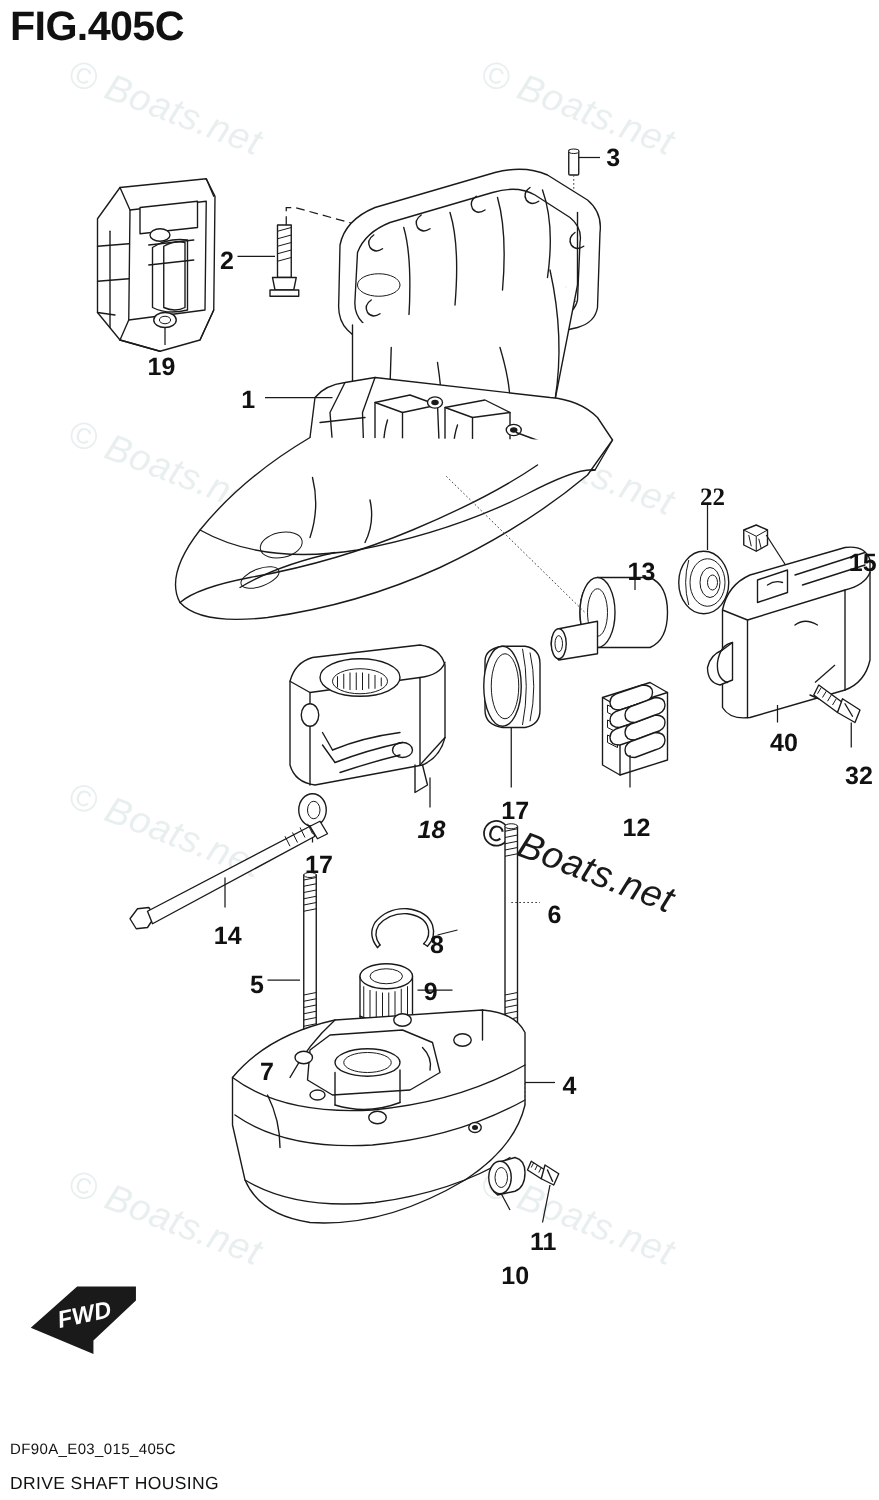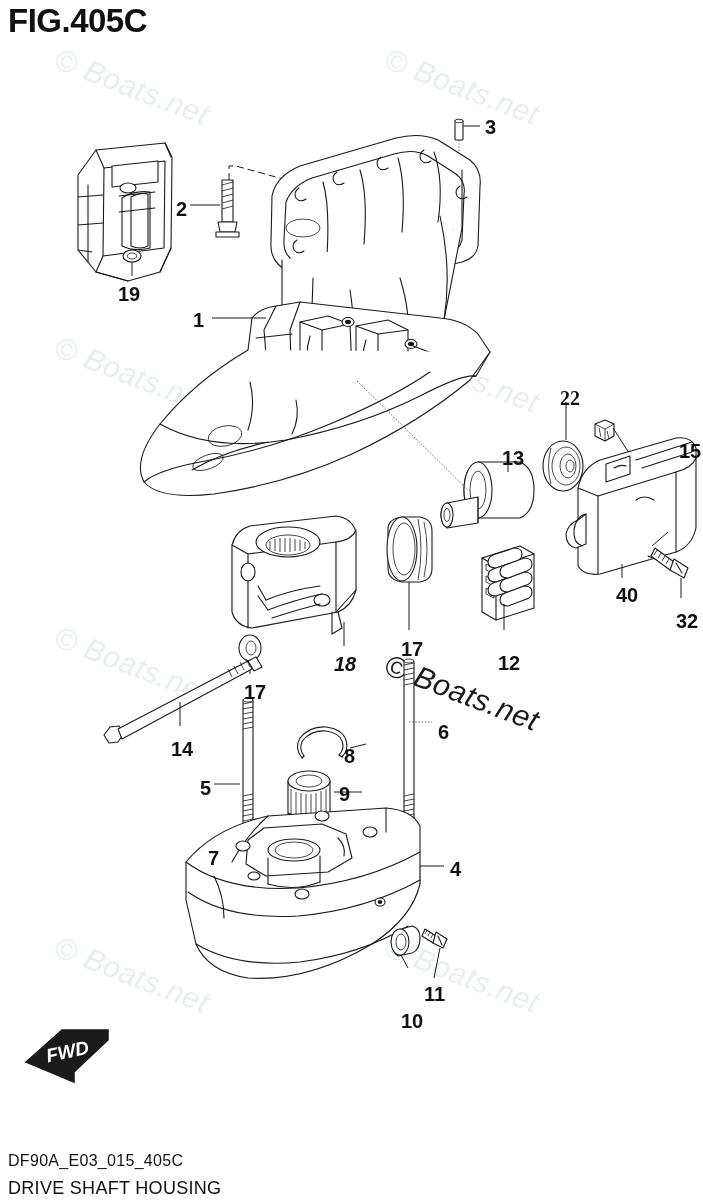--- a/index.html
+++ b/index.html
@@ -49,30 +49,30 @@
     font-weight: bold;
     letter-spacing: -0.5px;
     color: #111111;
     z-index: 8;
   }
   
   #footer-code {
     position: absolute;
     left: 8px;
     top: 1152px;
-    font-size: 16px;
+    font-size: 12px;
     color: #111111;
     letter-spacing: 0.3px;
     z-index: 8;
   }
   #footer-name {
     position: absolute;
     left: 8px;
     top: 1178px;
-    font-size: 18px;
+    font-size: 14px;
     color: #111111;
     letter-spacing: 0.3px;
     z-index: 8;
   }
   
   #drawing {
     position: absolute;
     left: 0; top: 0;
     width: 703px; height: 1200px;
     z-index: 6;

